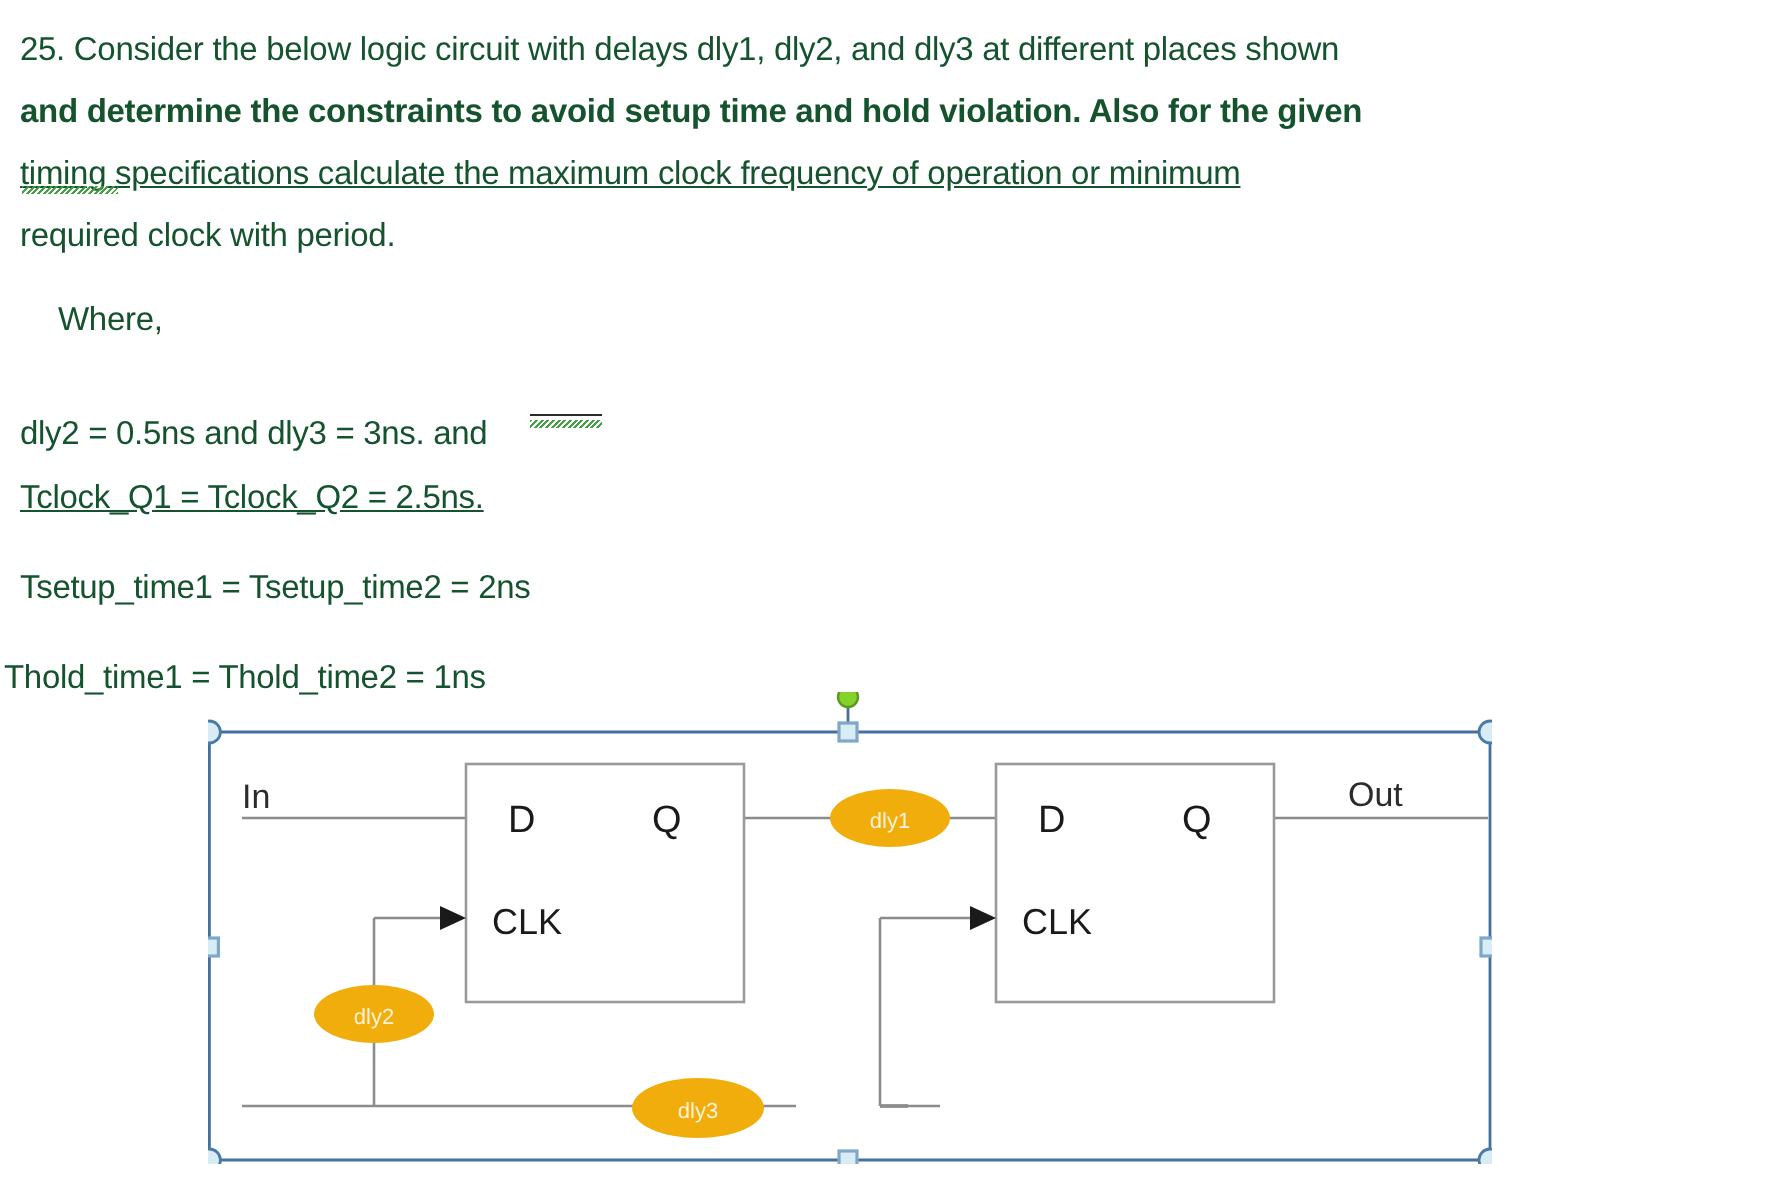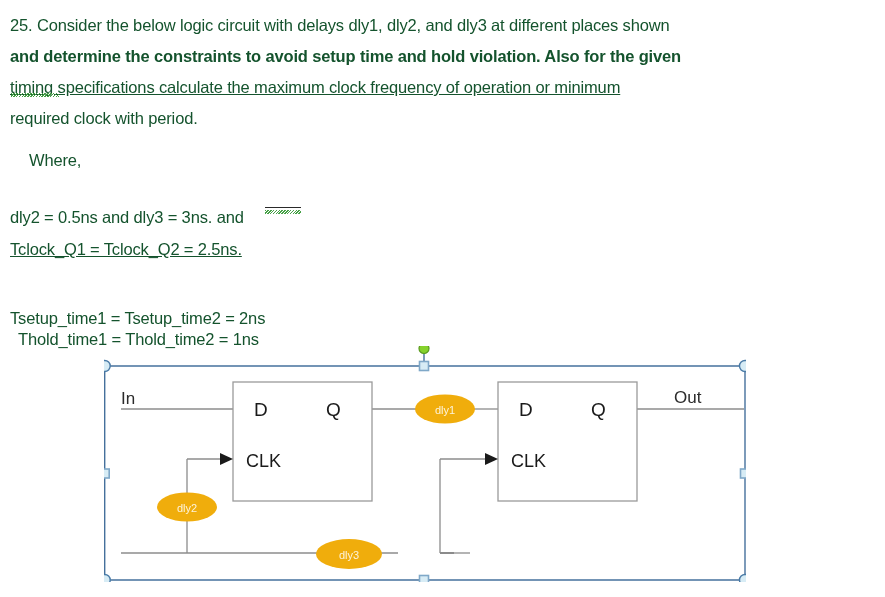--- a/index.html
+++ b/index.html
@@ -32,22 +32,22 @@
     white-space: nowrap;
   }
   #q-line-1 { left: 10px; top: 16px; }
   #q-line-2 { left: 10px; top: 47px; font-weight: bold; }
   #q-line-3 { left: 10px; top: 78px; text-decoration: underline; }
   #q-line-4 { left: 10px; top: 109px; }
 
   #q-where   { left: 10px; top: 151px; margin-left: 19px; }
   #q-dly     { left: 10px; top: 208px; }
   #q-tclock  { left: 10px; top: 240px; text-decoration: underline; }
-  #q-tsetup  { left: 10px; top: 285px; margin-top: 24px; }
-  #q-thold   { left: 18px; top: 330px; }
+  #q-tsetup  { left: 10px; top: 285px; }
+  #q-thold   { left: 2px; top: 330px; }
 
   
   .squiggle {
     position: absolute;
     height: 4px;
     background-image:
       repeating-linear-gradient(135deg,
         #3c9c3c 0px, #3c9c3c 1px,
         transparent 1px, transparent 2px,
         #3c9c3c 2px, #3c9c3c 3px,

